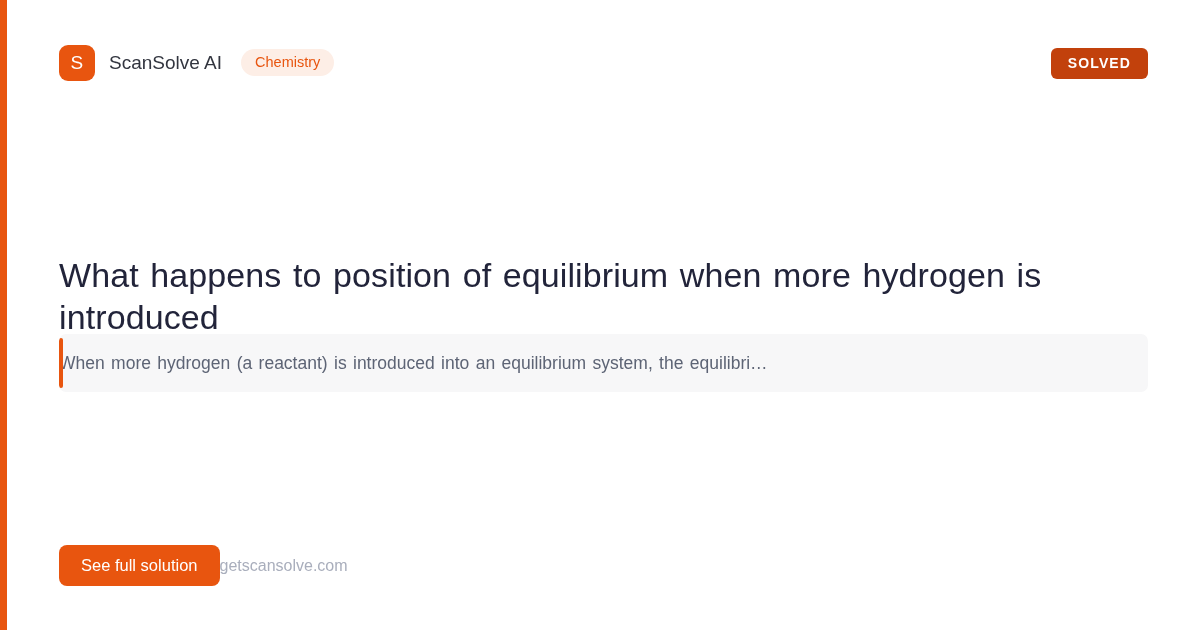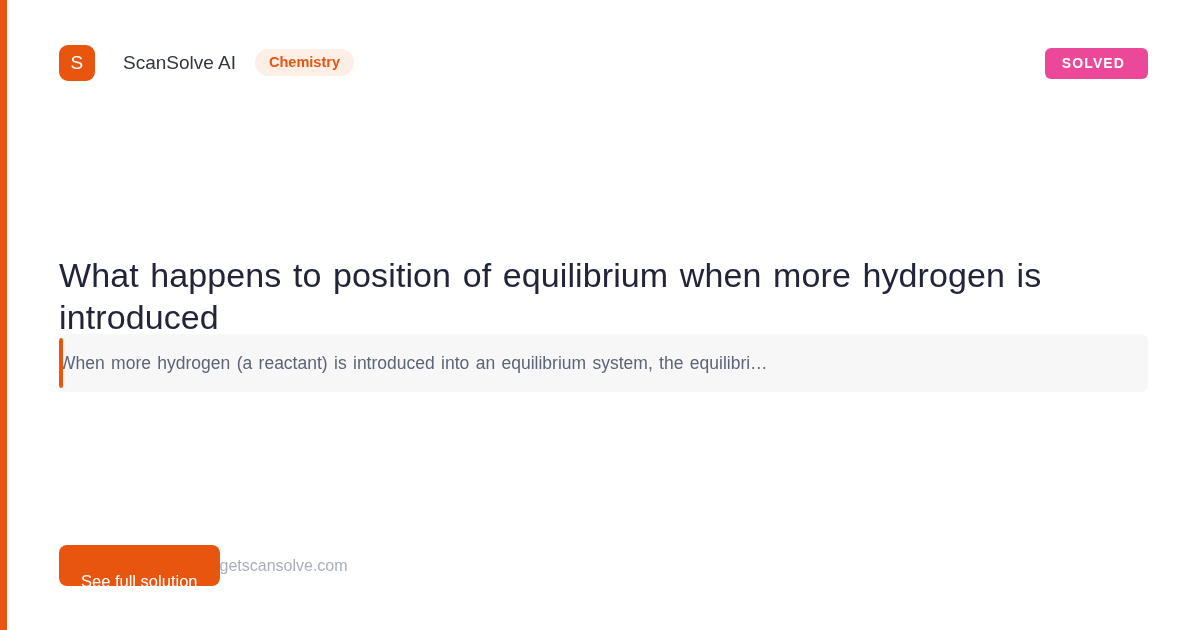--- a/index.html
+++ b/index.html
@@ -65,47 +65,46 @@
     color: #ffffff;
     display: flex;
     align-items: center;
     justify-content: center;
     font-size: 19px;
     font-weight: 400;
     letter-spacing: 0.2px;
     flex: 0 0 auto;
   }
   .brand-name {
-    margin-left: 28px;
+    margin-left: 14px;
     font-size: 19px;
     color: #32353f;
     font-weight: 400;
     white-space: nowrap;
   }
   .subject-pill {
     margin-left: 19px;
     background: #fdeee6;
     color: #e8550f;
     font-size: 14.5px;
     padding: 6px 14px 7px 14px;
     border-radius: 999px;
     white-space: nowrap;
     line-height: 1;
-    font-weight: bold;
   }
   .status-badge {
     position: absolute;
     right: 0;
     top: 4px;
-    background: #ec4899;
+    background: #c2410c;
     color: #ffffff;
     font-size: 14px;
     font-weight: 700;
     letter-spacing: 1.1px;
-    padding: 8px 23px 9px 17px;
+    padding: 8px 17px 9px 17px;
     border-radius: 6px;
     white-space: nowrap;
     line-height: 1;
   }
 
   
   .question-title {
     position: absolute;
     left: 0;
     top: 231px;
@@ -161,21 +160,21 @@
     display: flex;
     align-items: center;
   }
   .cta-button {
     background: #e8550f;
     color: #ffffff;
     font-size: 16.5px;
     font-weight: 400;
     border: none;
     border-radius: 8px;
-    padding: 16px 22px;
+    padding: 0 22px;
     height: 41px;
     line-height: 41px;
     white-space: nowrap;
     font-family: "Liberation Sans", sans-serif;
     cursor: pointer;
   }
   .site-link {
     font-size: 16px;
     color: #a9aebc;
     white-space: nowrap;

